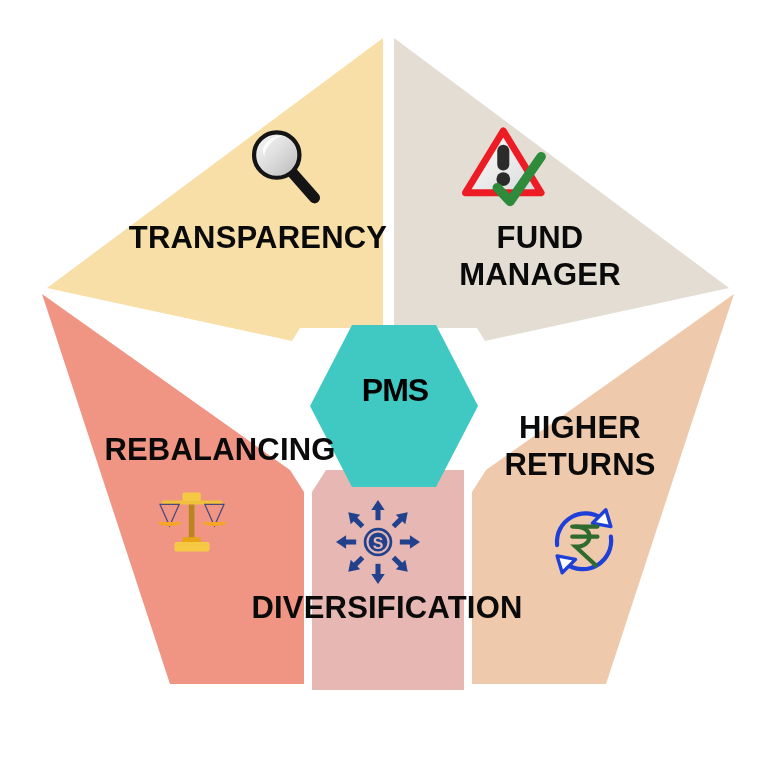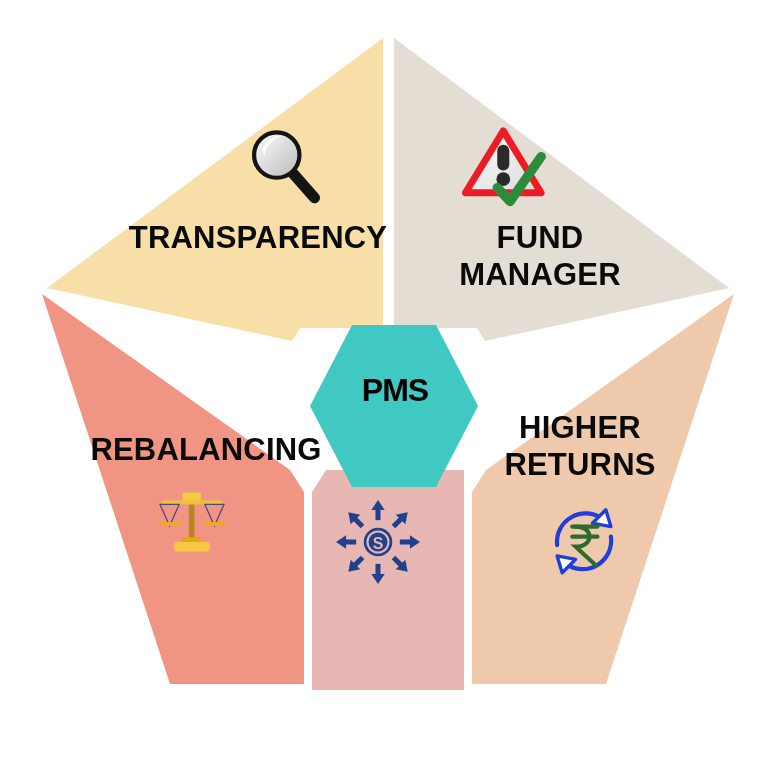--- a/index.html
+++ b/index.html
@@ -57,21 +57,21 @@
     width: 200px;
     font-size: 31px;
   }
   #label-diversification {
     left: 232px;
     top: 590px;
     width: 310px;
     font-size: 31px;
   }
   #label-rebalancing {
-    left: 86px;
+    left: 100px;
     top: 432px;
     width: 240px;
     font-size: 31px;
   }
   .seg-icon {
     position: absolute;
     pointer-events: none;
   }
   #icon-transparency { left: 244px; top: 124px; width: 84px; height: 84px; }
   #icon-fund-manager { left: 462px; top: 124px; width: 86px; height: 86px; }
@@ -144,20 +144,21 @@
   </svg>
 
   <div class="seg-label" id="label-transparency">TRANSPARENCY</div>
 
   <div class="seg-label" id="label-fund-manager">FUND
 MANAGER</div>
 
   <div class="seg-label" id="label-higher-returns">HIGHER
 RETURNS</div>
 
+  <div class="seg-label" id="label-diversification">DIVERSIFICATION</div>
 
   <div class="seg-label" id="label-rebalancing">REBALANCING</div>
 
   <svg class="seg-icon" id="icon-transparency" viewBox="0 0 100 100">
     <defs>
       <linearGradient id="lensGrad" x1="0" y1="0" x2="1" y2="1">
         <stop offset="0%" stop-color="#FAFAFA"></stop>
         <stop offset="45%" stop-color="#E0E0E0"></stop>
         <stop offset="100%" stop-color="#B8B8B8"></stop>
       </linearGradient>

